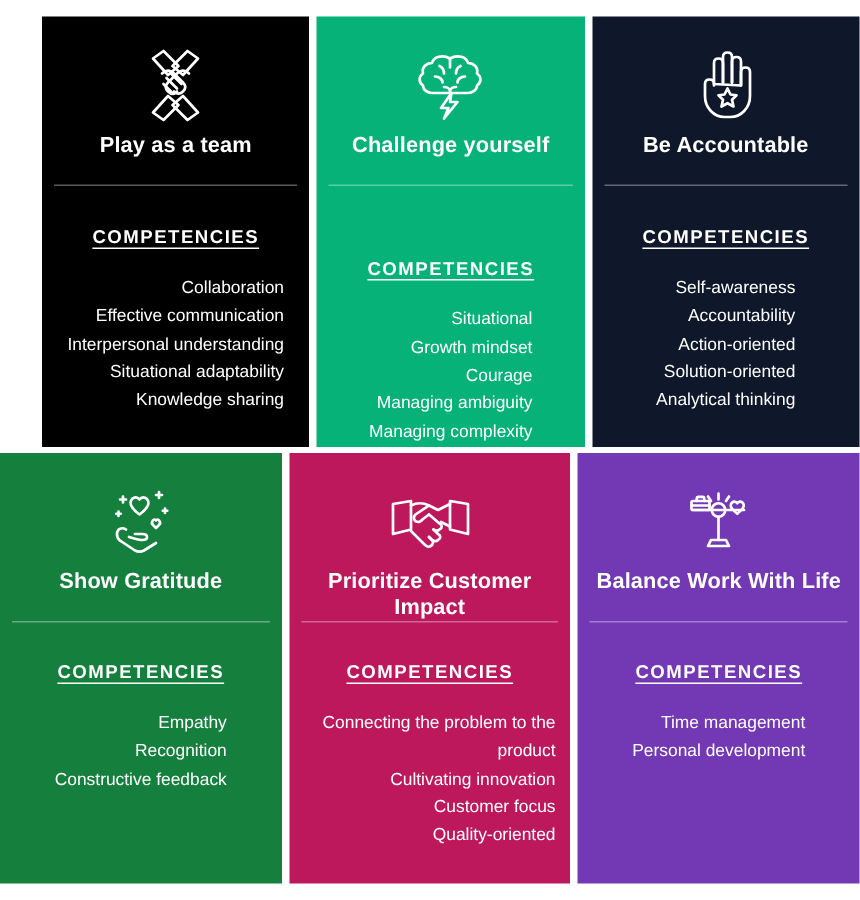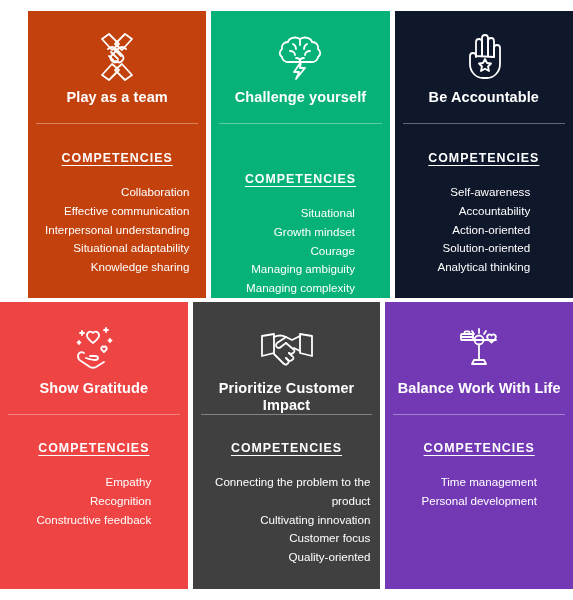--- a/index.html
+++ b/index.html
@@ -97,21 +97,21 @@
   .row2 .card-head{flex:0 0 113px;}
   .row2 .card-body{padding-top:26px;}
 </style>
 </head>
 <body>
 
 <div class="board">
 
   <div class="row row1">
 
-    <div class="card" style="background-color: #c2410c; margin-left: 28px;">
+    <div class="card" style="background-color: #000000; margin-left: 28px;">
       <div class="card-head">
         <div class="icon-wrap">
           <svg width="58" height="52" viewBox="0 0 58 52" fill="none" stroke="#ffffff" stroke-width="1.8" stroke-linejoin="round" stroke-linecap="round">
             <path d="M14 8 L21 3 L31 13 L24 19 Z"></path>
             <path d="M44 8 L37 3 L27 13 L34 19 Z"></path>
             <path d="M14 44 L21 49 L31 39 L24 33 Z"></path>
             <path d="M44 44 L37 49 L27 39 L34 33 Z"></path>
             <path d="M20 18 c3,-3 6,-2 8,0 l6,6 c2,2 2,4 0,6 c-2,2 -4,2 -6,0"></path>
             <path d="M38 18 c-3,-3 -6,-2 -8,0 l-6,6 c-2,2 -2,4 0,6 c2,2 4,2 6,0"></path>
             <path d="M23 21 l7,7"></path>
@@ -184,21 +184,21 @@
           <li>Solution-oriented</li>
           <li>Analytical thinking</li>
         </ul>
       </div>
     </div>
 
   </div>
 
   <div class="row row2">
 
-    <div class="card" style="background-color: #ef4444;">
+    <div class="card" style="background-color: #15803d;">
       <div class="card-head">
         <div class="icon-wrap">
           <svg width="56" height="52" viewBox="0 0 56 52" fill="none" stroke="#ffffff" stroke-width="1.8" stroke-linejoin="round" stroke-linecap="round">
             <path d="M22 16 c-3,-4 2,-9 5,-5 c3,-4 8,1 5,5 c-2,3 -5,5 -5,5 c0,0 -3,-2 -5,-5 Z"></path>
             <path d="M36 28 c-2,-2 1,-5 2,-3 c1,-2 4,1 2,3 c-1,1 -2,2 -2,2 c0,0 -1,-1 -2,-2 Z"></path>
             <path d="M16 13 l0 -4 M14 11 l4 0"></path>
             <path d="M40 10 l0 -4 M38 8 l4 0"></path>
             <path d="M44 20 l0 -3 M42.5 18.5 l3 0"></path>
             <path d="M13 22 l0 -3 M11.5 20.5 l3 0"></path>
             <path d="M18 31 c-3,-2 -6,0 -6,3 c0,2 1,4 3,5 l9,6 c2,1 4,1 6,0 l8,-5"></path>
@@ -210,21 +210,21 @@
       <div class="card-body">
         <div class="comp-heading">COMPETENCIES</div>
         <ul class="comp-list">
           <li>Empathy</li>
           <li>Recognition</li>
           <li>Constructive feedback</li>
         </ul>
       </div>
     </div>
 
-    <div class="card" style="background-color: #404040;">
+    <div class="card" style="background-color: #be185d;">
       <div class="card-head">
         <div class="icon-wrap">
           <svg width="62" height="46" viewBox="0 0 62 46" fill="none" stroke="#ffffff" stroke-width="1.8" stroke-linejoin="round" stroke-linecap="round">
             <path d="M6 11 L18 9 L18 28 L6 31 Z"></path>
             <path d="M56 11 L44 9 L44 28 L56 31 Z"></path>
             <path d="M18 12 c4,-2 8,-2 12,0 l6,3 l8,-4"></path>
             <path d="M30 12 l-9 6 c-2,2 -1,5 2,5 c1,0 2,-1 3,-2 l4,-3"></path>
             <path d="M30 18 l7 6 c2,1 2,3 0,4 c-1,1 -3,1 -4,0"></path>
             <path d="M33 28 l3 3 c2,1 2,3 0,4 c-1,1 -3,1 -4,0 l-2,-2"></path>
             <path d="M30 33 l2 2 c1,1 1,3 -1,4 c-1,1 -3,0 -4,-1 l-9,-9"></path>

